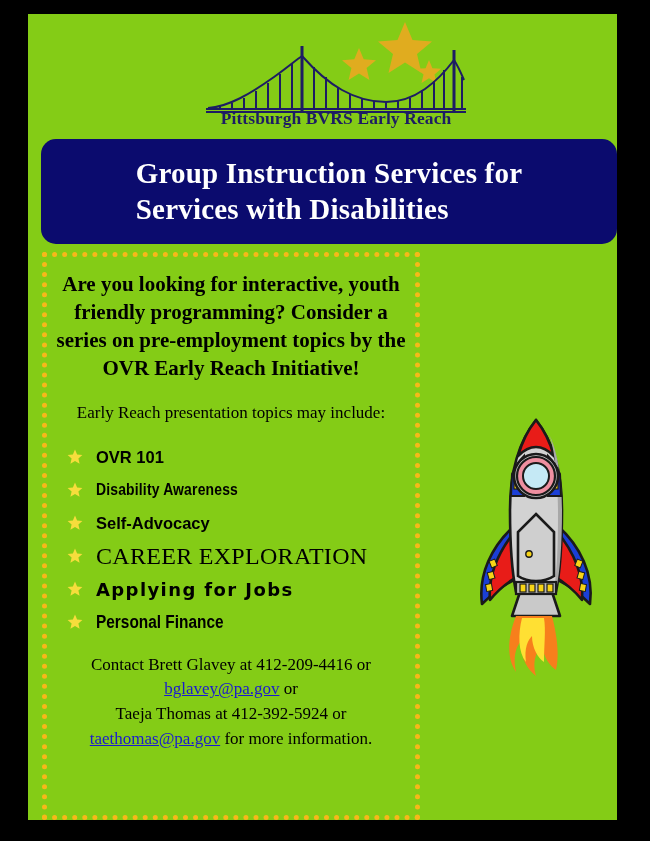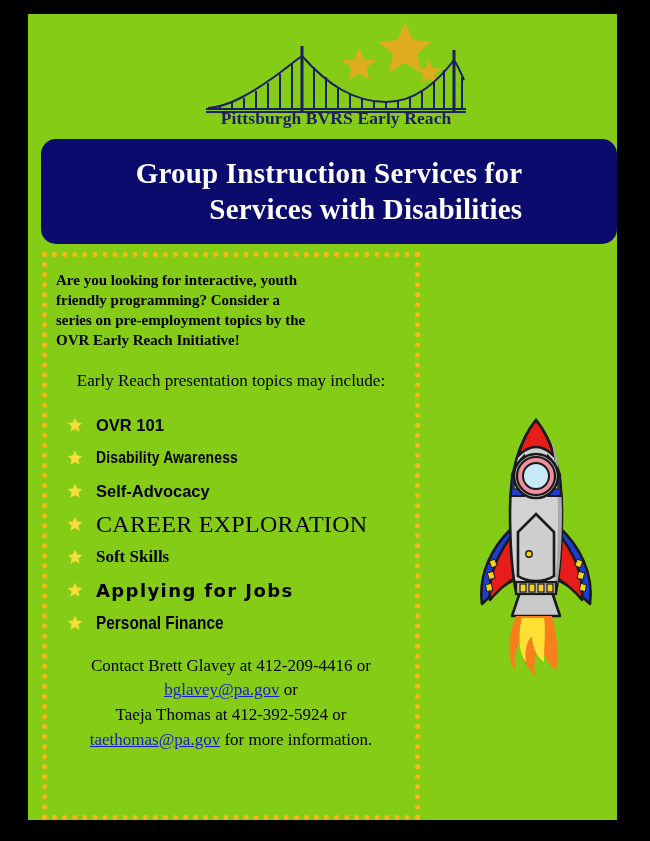--- a/index.html
+++ b/index.html
@@ -47,38 +47,39 @@
     display: flex;
     align-items: center;
     justify-content: center;
   }
   #title-text {
     color: #ffffff;
     font-family: "Liberation Serif", serif;
     font-weight: bold;
     font-size: 29px;
     line-height: 1.24;
-    text-align: right;
+    text-align: left;
     letter-spacing: 0.2px;
   }
 
   
   #dotted-box {
     position: absolute;
     left: 14px; top: 238px;
     width: 378px; height: 568px;
     border: 5px dotted #f7b819;
     background: transparent;
   }
 
   #intro-bold {
     margin: 14px 9px 0 9px;
+    text-align: center;
     font-family: "Liberation Serif", serif;
     font-weight: bold;
-    font-size: 15px;
+    font-size: 21px;
     line-height: 1.33;
     color: #000000;
   }
   #intro-sub {
     margin: 20px 6px 0 6px;
     text-align: center;
     font-family: "Liberation Serif", serif;
     font-size: 17px;
     color: #000000;
   }
@@ -243,28 +244,20 @@
             </svg>
         </span>
         <span class="topic-label f-career">CAREER EXPLORATION</span>
       </li>
       <li class="topic-item">
         <span class="star-bullet">
           <svg width="16" height="16" viewBox="0 0 16 16">
               <polygon points="8,0.6 10.1,5.6 15.4,6 11.4,9.5 12.6,14.8 8,11.9 3.4,14.8 4.6,9.5 0.6,6 5.9,5.6" fill="#f6dd3c"></polygon>
             </svg>
         </span>
-        <span class="topic-label f-softskills">Soft Skills</span>
-      </li>
-      <li class="topic-item">
-        <span class="star-bullet">
-          <svg width="16" height="16" viewBox="0 0 16 16">
-              <polygon points="8,0.6 10.1,5.6 15.4,6 11.4,9.5 12.6,14.8 8,11.9 3.4,14.8 4.6,9.5 0.6,6 5.9,5.6" fill="#f6dd3c"></polygon>
-            </svg>
-        </span>
         <span class="topic-label f-applying">Applying for Jobs</span>
       </li>
       <li class="topic-item">
         <span class="star-bullet">
           <svg width="16" height="16" viewBox="0 0 16 16">
               <polygon points="8,0.6 10.1,5.6 15.4,6 11.4,9.5 12.6,14.8 8,11.9 3.4,14.8 4.6,9.5 0.6,6 5.9,5.6" fill="#f6dd3c"></polygon>
             </svg>
         </span>
         <span class="topic-label f-finance">Personal Finance</span>
       </li>

